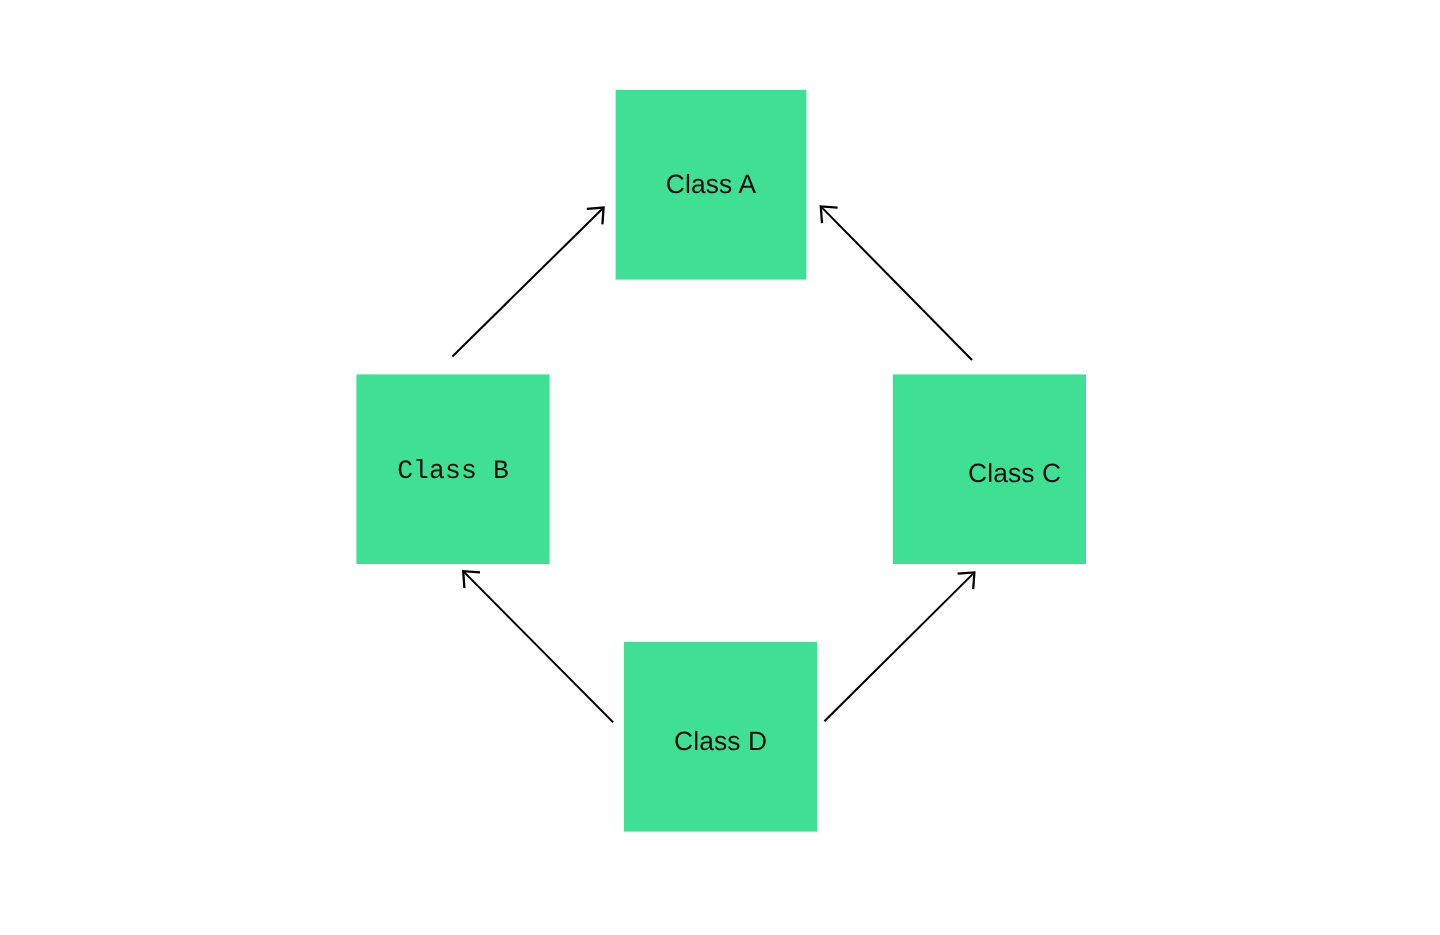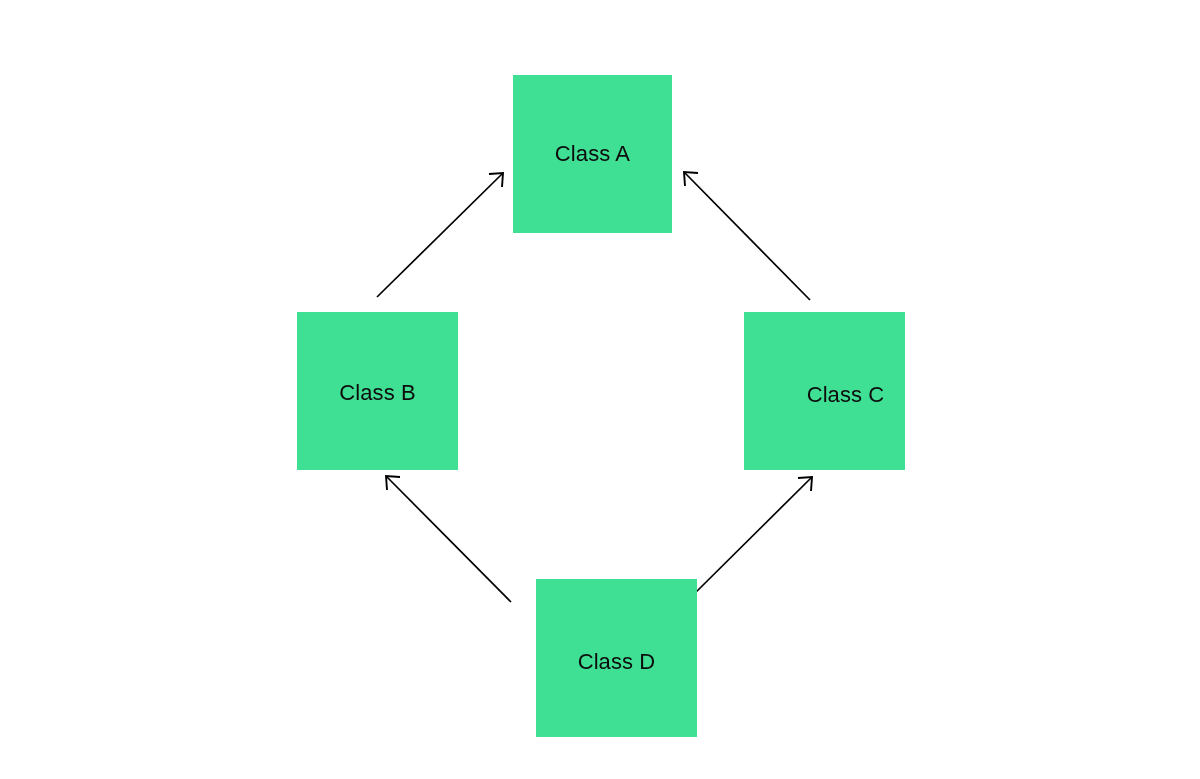--- a/index.html
+++ b/index.html
@@ -40,23 +40,23 @@
     letter-spacing: 0.1px;
     line-height: 1;
     user-select: none;
   }
   .node-label {
     display: block;
     text-align: center;
     white-space: nowrap;
   }
   #node-a { left: 513px; top: 75px;  width: 159px; height: 158px; }
-  #node-b { left: 297px; top: 312px; width: 161px; height: 158px; }
+  #node-b { left: 297px; top: 312px; width: 161px; height: 158px; font-family: Liberation Mono, monospace; }
   #node-c { left: 744px; top: 312px; width: 161px; height: 158px; }
-  #node-d { left: 536px; top: 535px; width: 161px; height: 158px; margin-top: 44px; }
+  #node-d { left: 520px; top: 535px; width: 161px; height: 158px; }
   #node-a .node-label { transform: translateY(0px); }
   #node-b .node-label { transform: translateY(2px); }
   #node-c .node-label { transform: translateY(4px); margin-left: 42px; }
   #node-d .node-label { transform: translateY(4px); }
   .edge-line {
     stroke: #000000;
     stroke-width: 1.7;
     fill: none;
     stroke-linecap: butt;
   }

